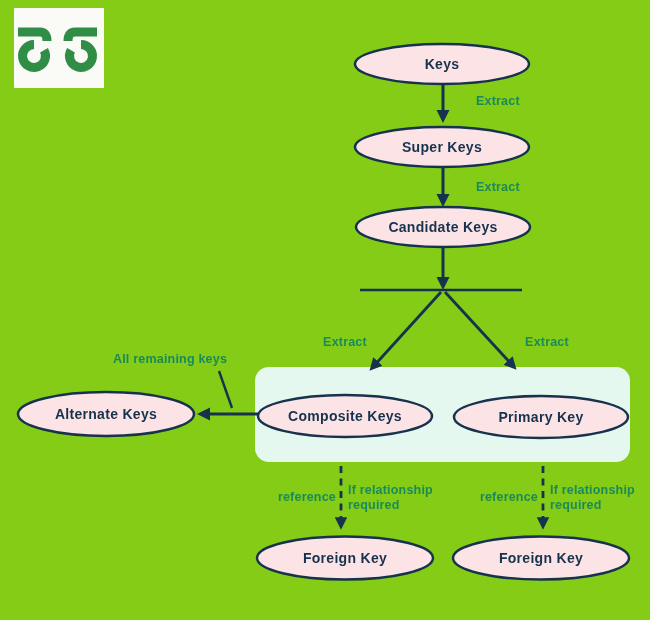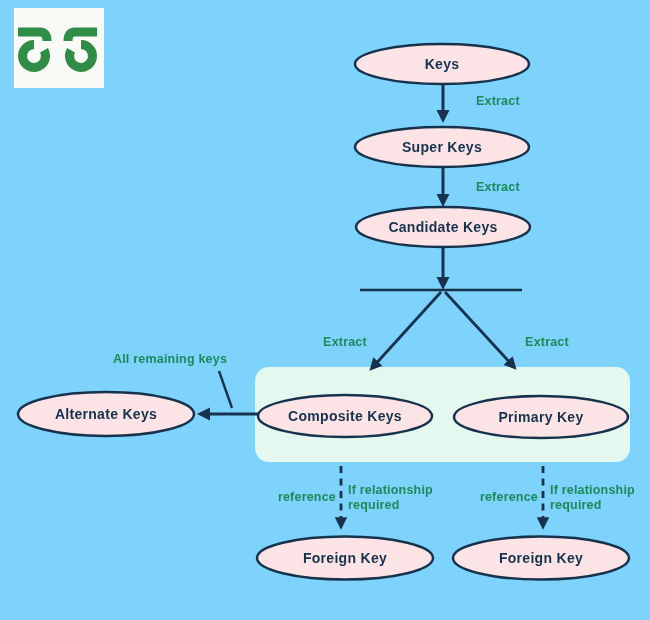--- a/index.html
+++ b/index.html
@@ -1,21 +1,21 @@
 <!DOCTYPE html>
 <html><head>
 <meta charset="utf-8">
 <style>
   html, body { margin: 0; padding: 0; }
   body { width: 650px; height: 620px; overflow: hidden; }
   .canvas {
     position: relative;
     width: 650px;
     height: 620px;
-    background: #7dd3fc;
+    background: #84cc16;
     font-family: "Liberation Sans", sans-serif;
   }
   svg { position: absolute; inset: 0; display: block; }
   .node-ellipse { fill: #fce4e6; stroke: #17324d; stroke-width: 2.5; }
   .node-label {
     font-family: "Liberation Sans", sans-serif;
     font-size: 14px;
     font-weight: bold;
     fill: #17324d;
     letter-spacing: 0.3px;

